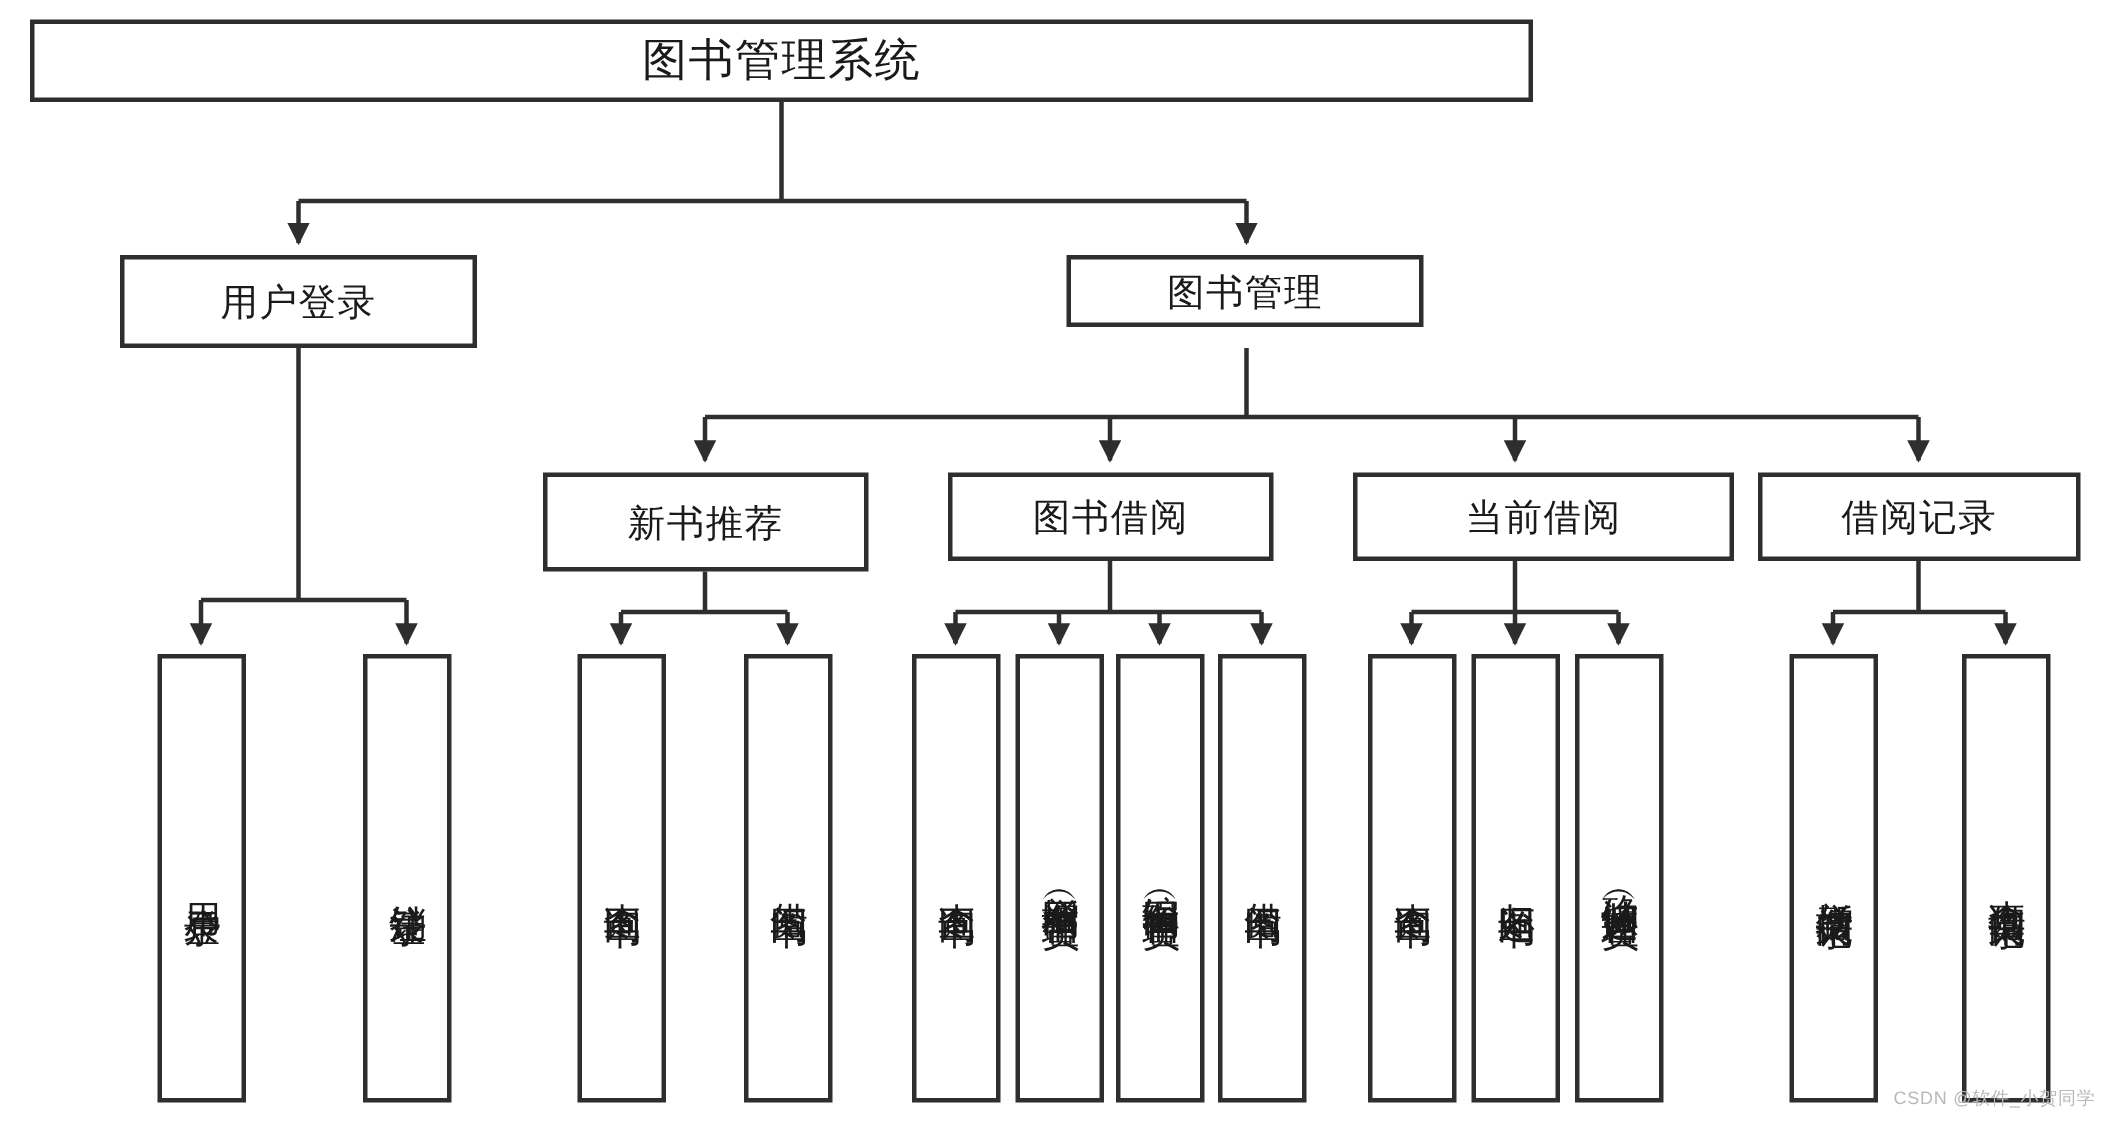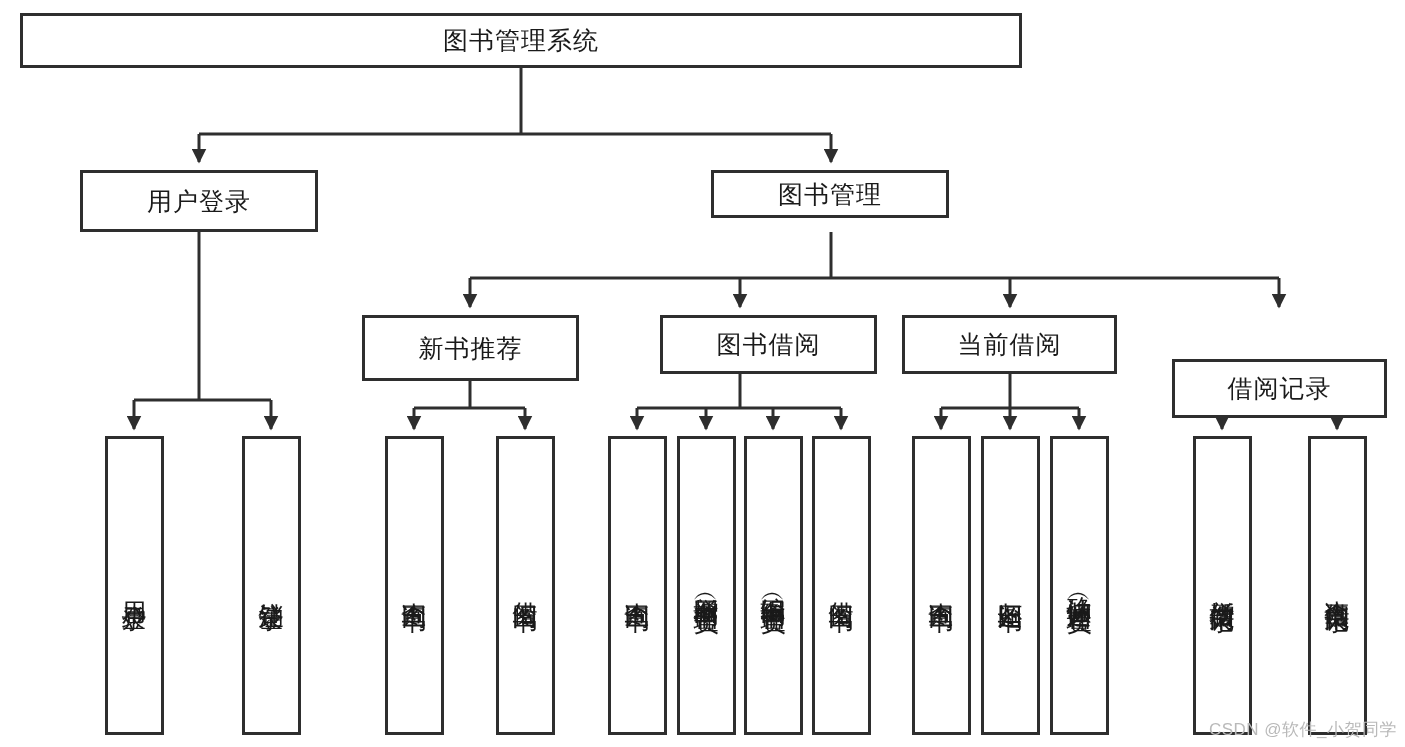--- a/index.html
+++ b/index.html
@@ -34,21 +34,21 @@
     align-items: center;
     justify-content: center;
     color: #1a1a1a;
   }
   .node-h {
     font-size: 25px;
     letter-spacing: 1px;
     white-space: nowrap;
   }
   .node-root {
-    font-size: 25px;
+    font-size: 30px;
   }
   
   .node-v {
     writing-mode: vertical-rl;
     text-orientation: upright;
     align-items: center;
     justify-content: center;
     font-size: 25px;
     line-height: 1.12;
     letter-spacing: 2px;
@@ -57,21 +57,21 @@
   .node-v .vtext {
     writing-mode: vertical-rl;
     text-orientation: upright;
     display: block;
     text-align: center;
   }
   .watermark {
     position: absolute;
     right: 8px;
     bottom: 6px;
-    font-size: 17px;
+    font-size: 12px;
     color: #b9b9b9;
     white-space: nowrap;
     letter-spacing: 0.5px;
   }
 </style>
 </head>
 <body>
 
 <div id="canvas">
 
@@ -132,27 +132,27 @@
   <div class="node node-h" style="left:80px; top:170px; width:238px; height:62px;">
     <span>用户登录</span>
   </div>
   <div class="node node-h" style="left:711px; top:170px; width:238px; height:48px;">
     <span>图书管理</span>
   </div>
 
   <div class="node node-h" style="left:362px; top:315px; width:217px; height:66px;">
     <span>新书推荐</span>
   </div>
-  <div class="node node-h" style="left:632px; top:315px; width:217px; height:59px;margin-left:28px;">
+  <div class="node node-h" style="left:632px; top:315px; width:217px; height:59px;">
     <span>图书借阅</span>
   </div>
-  <div class="node node-h" style="left:902px; top:315px; width:215px; height:59px;">
+  <div class="node node-h" style="left:902px; top:315px; width:254px; height:59px;">
     <span>当前借阅</span>
   </div>
-  <div class="node node-h" style="left:1172px; top:315px; width:215px; height:59px;margin-top:44px;">
+  <div class="node node-h" style="left:1172px; top:315px; width:215px; height:59px;">
     <span>借阅记录</span>
   </div>
 
   <div class="node node-v" style="left:105px; top:436px; width:59px; height:299px;">
     <span class="vtext">用户登录</span>
   </div>
   <div class="node node-v" style="left:242px; top:436px; width:59px; height:299px;">
     <span class="vtext">注销登录</span>
   </div>
 

